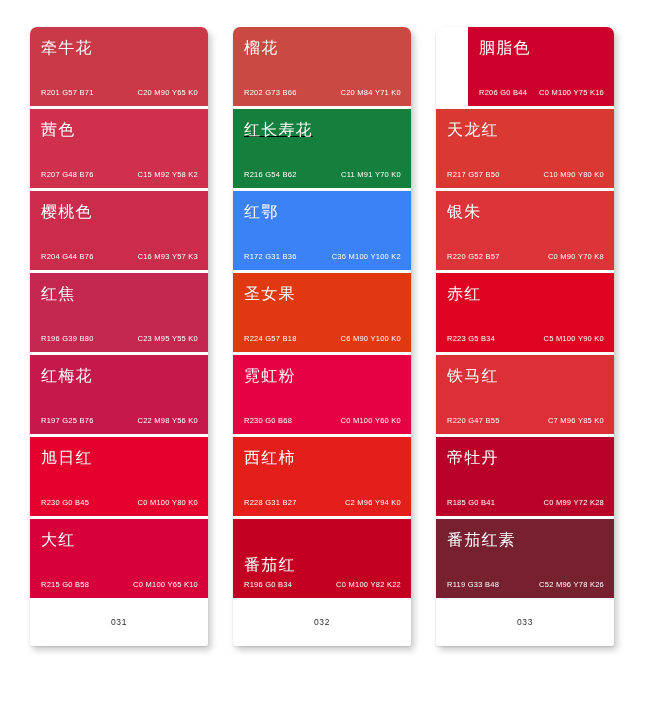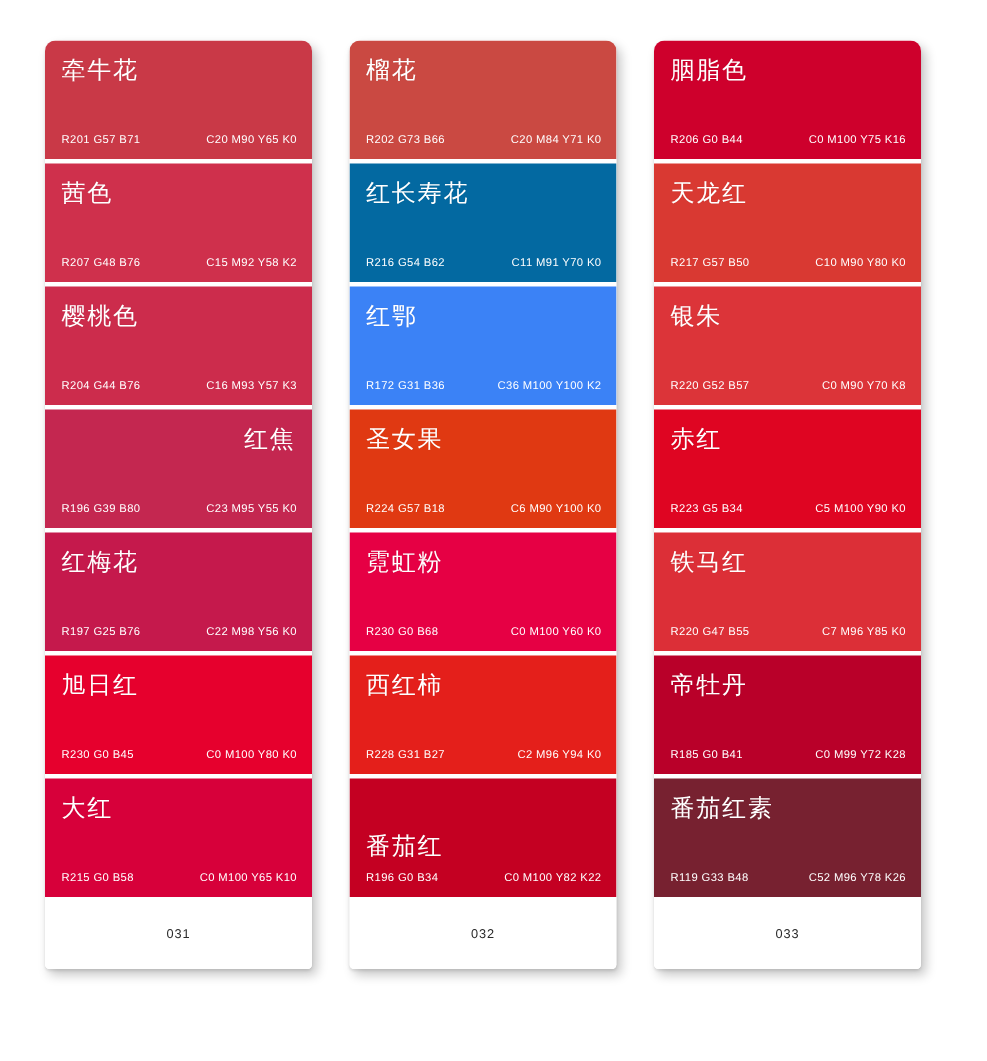--- a/index.html
+++ b/index.html
@@ -120,21 +120,21 @@
             <span class="swatch-cmyk">C15 M92 Y58 K2</span>
           </div>
         </div>
         <div class="swatch" style="background: rgb(204, 44, 76);">
           <div class="swatch-name">樱桃色</div>
           <div class="swatch-codes">
             <span class="swatch-rgb">R204 G44 B76</span>
             <span class="swatch-cmyk">C16 M93 Y57 K3</span>
           </div>
         </div>
-        <div class="swatch" style="background: rgb(196, 39, 80); align-items: flex-end;">
+        <div class="swatch" style="background: rgb(196, 39, 80);">
           <div class="swatch-name">红焦</div>
           <div class="swatch-codes">
             <span class="swatch-rgb">R196 G39 B80</span>
             <span class="swatch-cmyk">C23 M95 Y55 K0</span>
           </div>
         </div>
         <div class="swatch" style="background: rgb(197, 25, 76);">
           <div class="swatch-name">红梅花</div>
           <div class="swatch-codes">
             <span class="swatch-rgb">R197 G25 B76</span>
@@ -162,21 +162,21 @@
     </div>
     <div class="card card-2">
       <div class="swatch-stack">
         <div class="swatch" style="background: rgb(202, 73, 66);">
           <div class="swatch-name">榴花</div>
           <div class="swatch-codes">
             <span class="swatch-rgb">R202 G73 B66</span>
             <span class="swatch-cmyk">C20 M84 Y71 K0</span>
           </div>
         </div>
-        <div class="swatch" style="background: #0369a1;">
+        <div class="swatch" style="background: #15803d; text-decoration: underline;">
           <div class="swatch-name">红长寿花</div>
           <div class="swatch-codes">
             <span class="swatch-rgb">R216 G54 B62</span>
             <span class="swatch-cmyk">C11 M91 Y70 K0</span>
           </div>
         </div>
         <div class="swatch" style="background: #3b82f6;">
           <div class="swatch-name">红鄂</div>
           <div class="swatch-codes">
             <span class="swatch-rgb">R172 G31 B36</span>
@@ -211,21 +211,21 @@
             <span class="swatch-cmyk">C0 M100 Y82 K22</span>
           </div>
         </div>
       </div>
       <div class="card-footer">
         <div class="card-number">032</div>
       </div>
     </div>
     <div class="card card-3">
       <div class="swatch-stack">
-        <div class="swatch" style="background: rgb(206, 0, 44);">
+        <div class="swatch" style="background: rgb(206, 0, 44); margin-left: 32px;">
           <div class="swatch-name">胭脂色</div>
           <div class="swatch-codes">
             <span class="swatch-rgb">R206 G0 B44</span>
             <span class="swatch-cmyk">C0 M100 Y75 K16</span>
           </div>
         </div>
         <div class="swatch" style="background: rgb(217, 57, 50);">
           <div class="swatch-name">天龙红</div>
           <div class="swatch-codes">
             <span class="swatch-rgb">R217 G57 B50</span>

